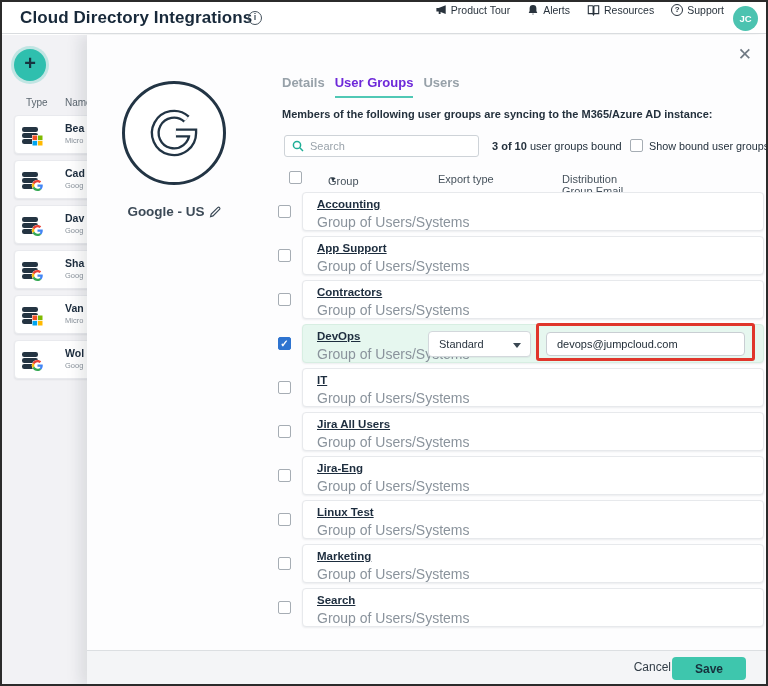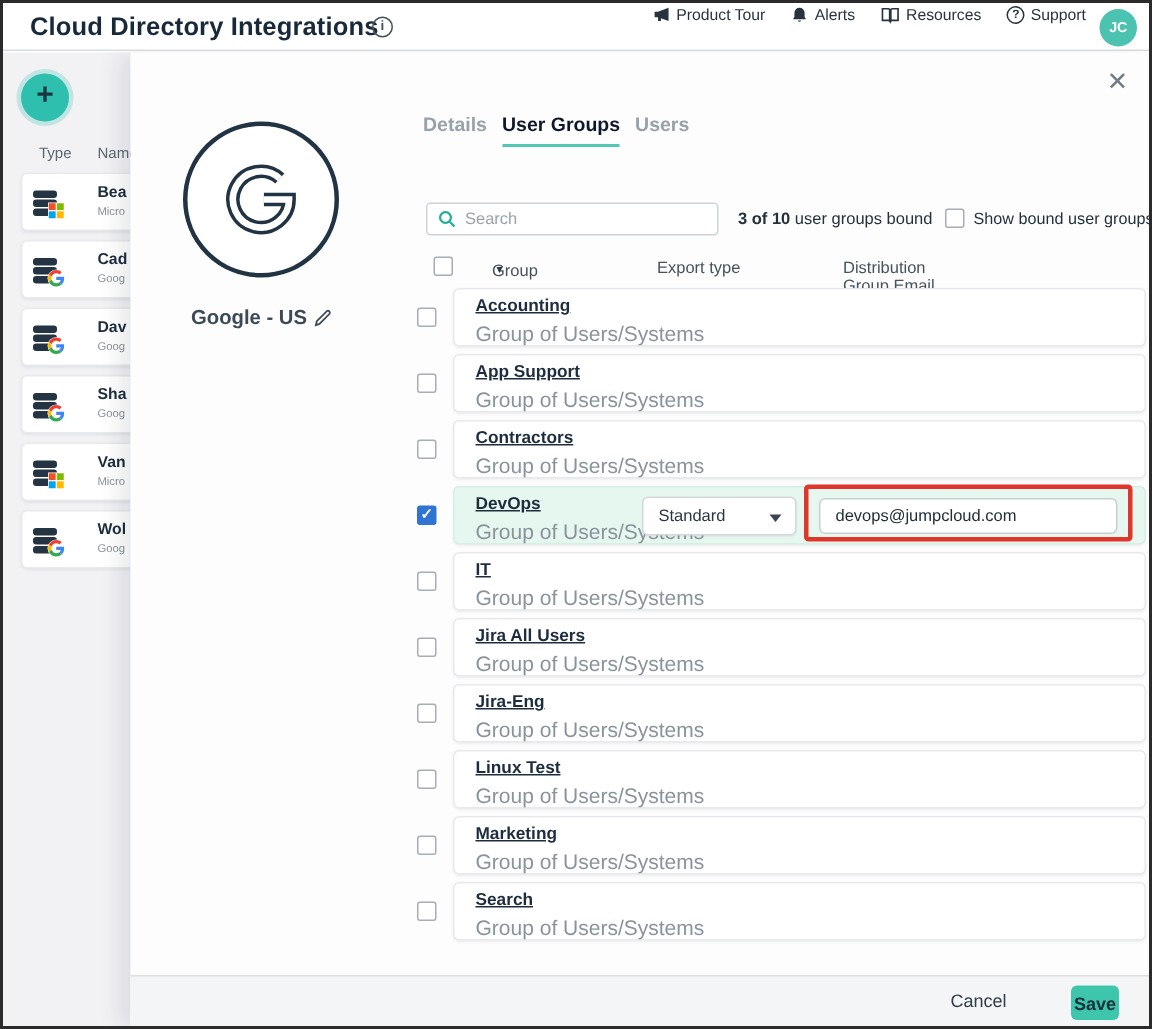--- a/index.html
+++ b/index.html
@@ -52,21 +52,21 @@
 
   .logo-ring { position:absolute; left:35px; top:46px; width:104px; height:104px;
                border:3px solid #223444; border-radius:50%;
                display:flex; align-items:center; justify-content:center; background:#fff; }
   .instance-row { position:absolute; left:0; top:169px; width:175px; text-align:center;
                   font-size:13.5px; font-weight:bold; color:#3c4a57; }
   .instance-row svg { vertical-align:-2px; margin-left:4px; cursor:pointer; }
 
   .tabs { position:absolute; left:195px; top:40px; display:flex; gap:10px; }
   .tab { font-size:13px; font-weight:bold; color:#97a1a9; padding-bottom:6px; cursor:pointer; }
-  .tab.active { color:#0f172a; border-bottom:2.5px solid #50c8b5; }
+  .tab.active { color:#6d28d9; border-bottom:2.5px solid #50c8b5; }
 
   .panel-desc { position:absolute; left:195px; top:73px; font-size:11px; font-weight:bold;
                 color:#24313d; }
 
   .search-wrap { position:absolute; left:197px; top:100px; width:195px; height:22px;
                  border:1px solid #ced3d8; border-radius:3px; background:#fff;
                  display:flex; align-items:center; padding:0 7px; gap:6px; }
   .search-wrap input { border:none; outline:none; flex:1; font-size:11px; color:#333;
                        font-family:"Liberation Sans",sans-serif; background:transparent; }
   .search-wrap input::placeholder { color:#9aa3ab; }
@@ -108,21 +108,21 @@
   .email-input { position:absolute; left:243px; top:7px; width:199px; height:24px;
                  border:1px solid #c9ced3; border-radius:4px; font-size:11px; color:#222e38;
                  padding:0 10px; font-family:"Liberation Sans",sans-serif; background:#fff; outline:none; }
   .annotation { position:absolute; left:233px; top:-2px; width:219px; height:38px;
                 border:3.5px solid #e0352b; border-radius:3px; pointer-events:none; z-index:5; }
 
   .panel-footer { position:absolute; left:0; bottom:0; width:679px; height:36px;
                   background:#f4f5f7; border-top:1px solid #dcdfe2; }
   .cancel-btn { position:absolute; right:95px; top:9px; font-size:12px; color:#323d47;
                 cursor:pointer; }
-  .save-btn { position:absolute; right:20px; top:6px; width:32px; height:23px;
+  .save-btn { position:absolute; right:20px; top:6px; width:74px; height:23px;
               background:#3ec6ad; border:none; border-radius:4px; font-size:12px;
               font-weight:bold; color:#17303c; cursor:pointer;
               font-family:"Liberation Sans",sans-serif; }
 </style>
 </head>
 <body>
 
 <div class="page">
 
   <div class="topbar">
@@ -288,20 +288,21 @@
           <path d="m1.6 11.7.6-2.6L8.9 2.4a1.3 1.3 0 0 1 1.8 1.8L4 10.9l-2.4.8z" fill="none" stroke="#3c4a57" stroke-width="1.2"></path>
         </svg>
     </div>
 
     <div class="tabs">
       <div class="tab">Details</div>
       <div class="tab active">User Groups</div>
       <div class="tab">Users</div>
     </div>
 
+    <div class="panel-desc">Members of the following user groups are syncing to the M365/Azure AD instance:</div>
 
     <div class="search-wrap">
       <svg width="12" height="12" viewBox="0 0 12 12">
         <circle cx="5" cy="5" r="3.6" fill="none" stroke="#1fae96" stroke-width="1.5"></circle>
         <line x1="7.8" y1="7.8" x2="11" y2="11" stroke="#1fae96" stroke-width="1.5"></line>
       </svg>
       <input type="text" placeholder="Search" style="">
     </div>
 
     <div class="bound-summary"><b>3 of 10</b><span> user groups bound</span></div>

